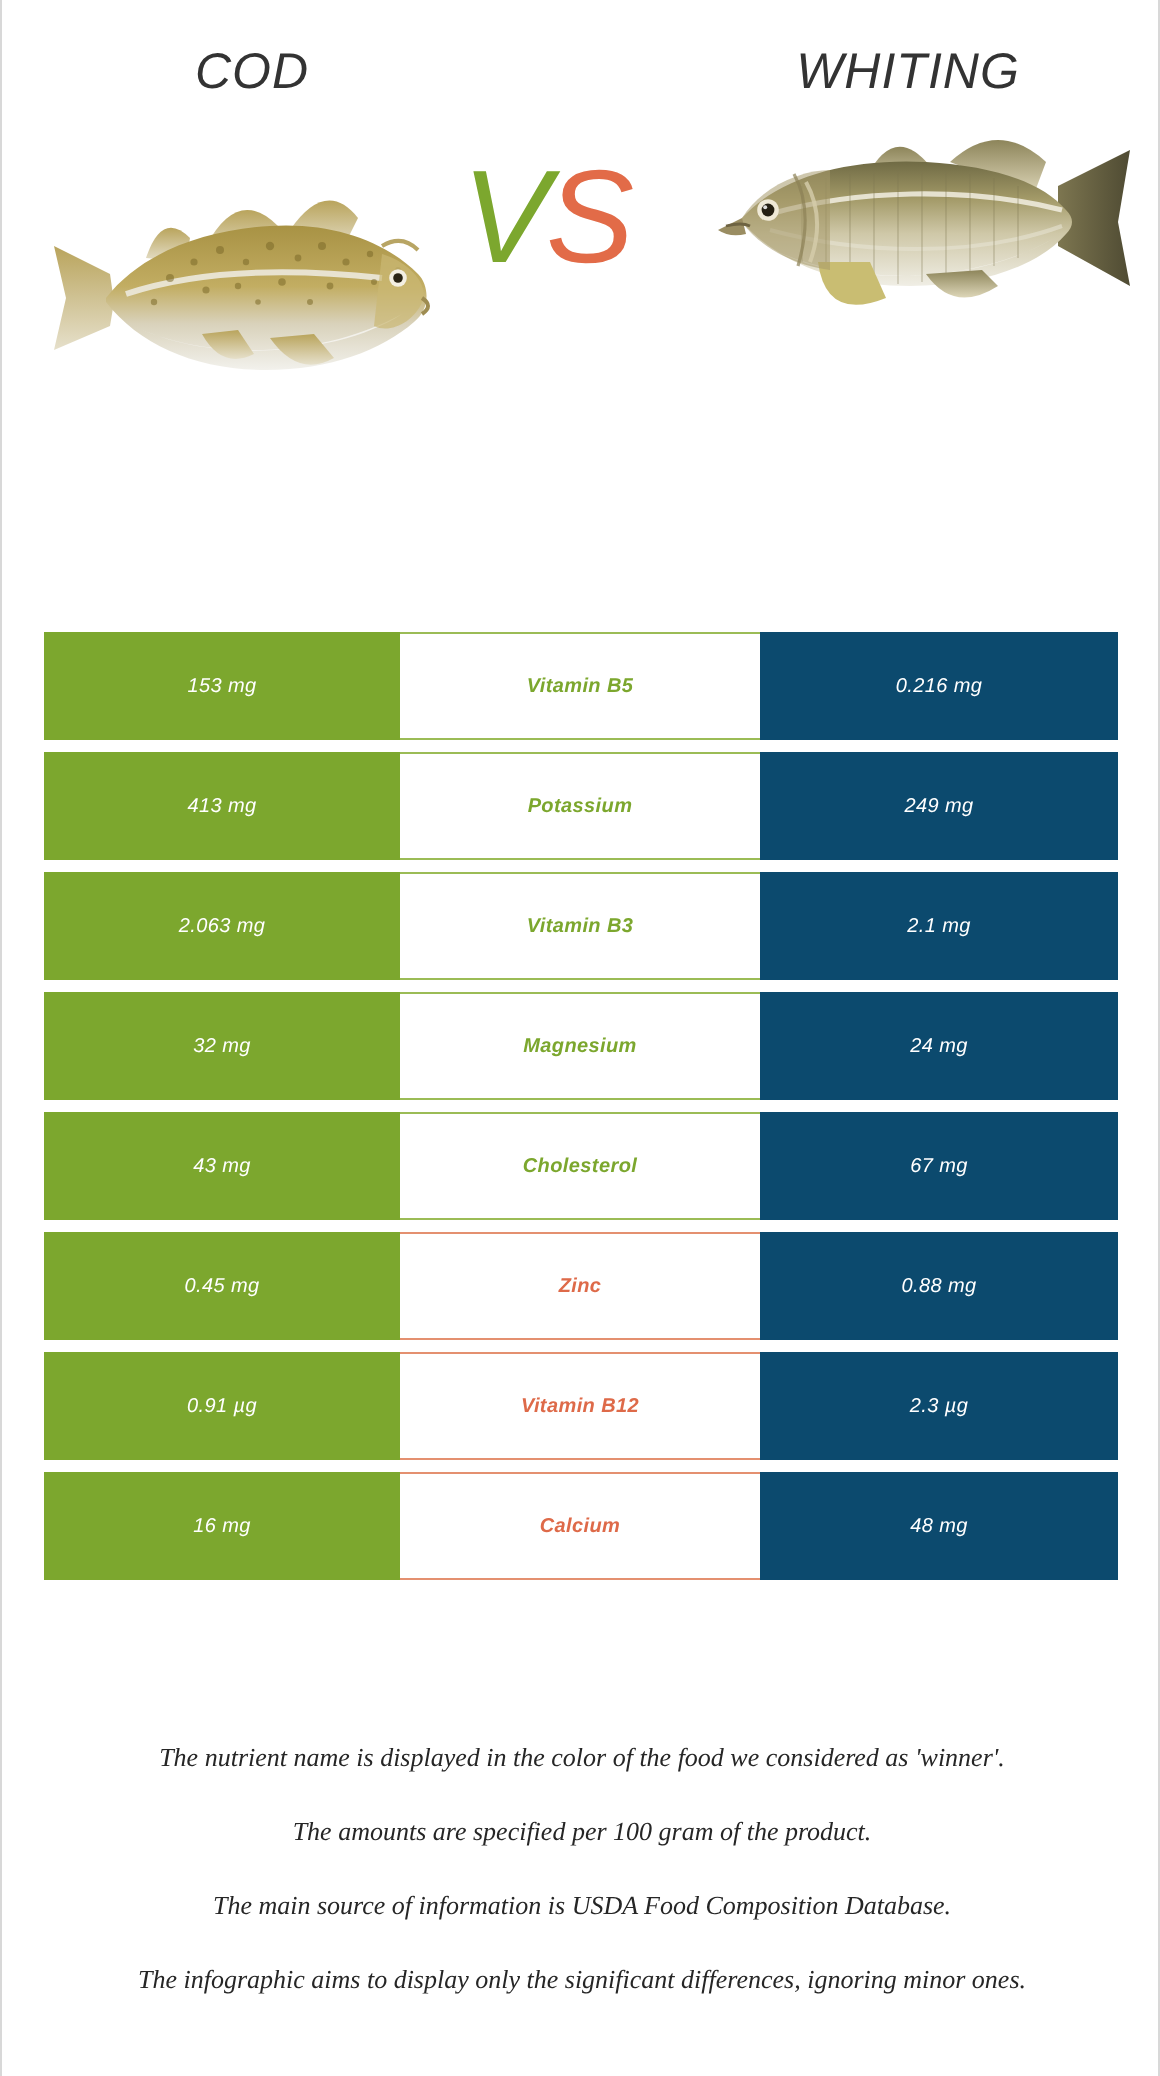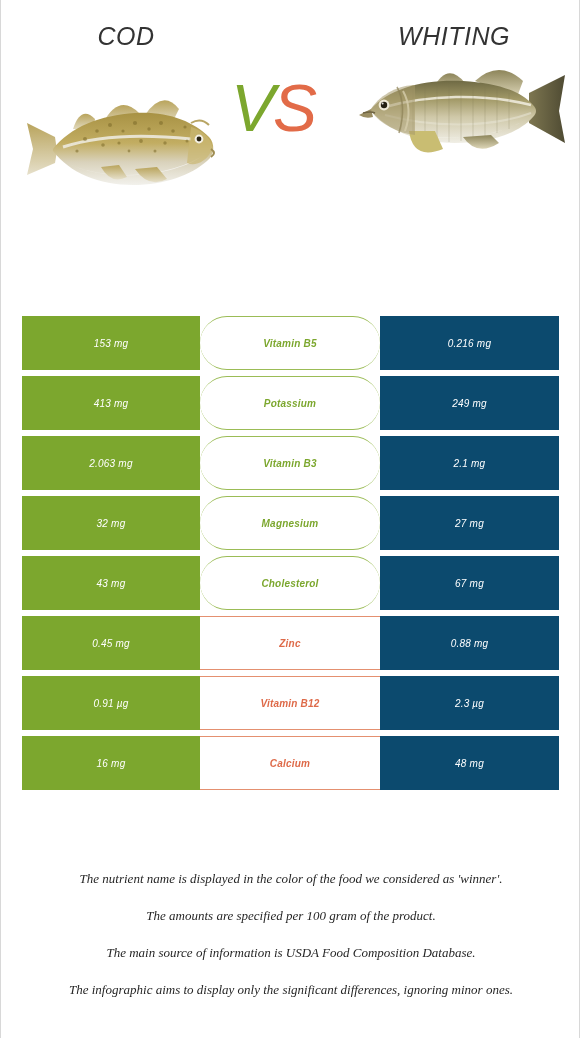--- a/index.html
+++ b/index.html
@@ -99,21 +99,20 @@
     width: 180px;
     background: #ffffff;
     font-weight: bold;
     border-top: 1px solid transparent;
     border-bottom: 1px solid transparent;
   }
   .cell.mid.win-green {
     color: #7CA72E;
     border-top-color: #9bbc56;
     border-bottom-color: #9bbc56;
-    border-radius: 27px;
   }
   .cell.mid.win-orange {
     color: #DE6A49;
     border-top-color: #e49070;
     border-bottom-color: #e49070;
   }
   .cell.right {
     width: 179px;
     background: #0c4a6e;
     color: #ffffff;
@@ -301,21 +300,21 @@
 
     <div class="row">
       <div class="cell left">2.063 mg</div>
       <div class="cell mid win-green">Vitamin B3</div>
       <div class="cell right">2.1 mg</div>
     </div>
 
     <div class="row">
       <div class="cell left">32 mg</div>
       <div class="cell mid win-green">Magnesium</div>
-      <div class="cell right">27 mg</div>
+      <div class="cell right">24 mg</div>
     </div>
 
     <div class="row">
       <div class="cell left">43 mg</div>
       <div class="cell mid win-green">Cholesterol</div>
       <div class="cell right">67 mg</div>
     </div>
 
     <div class="row">
       <div class="cell left">0.45 mg</div>

